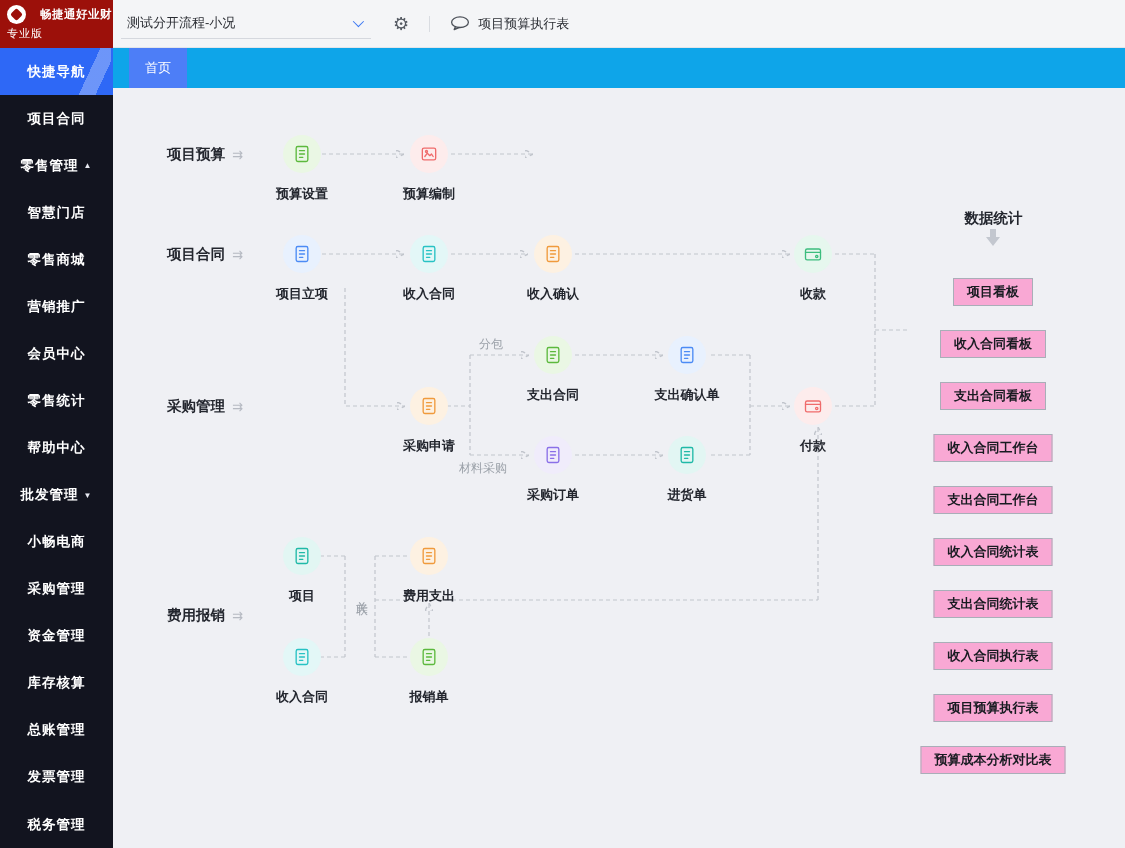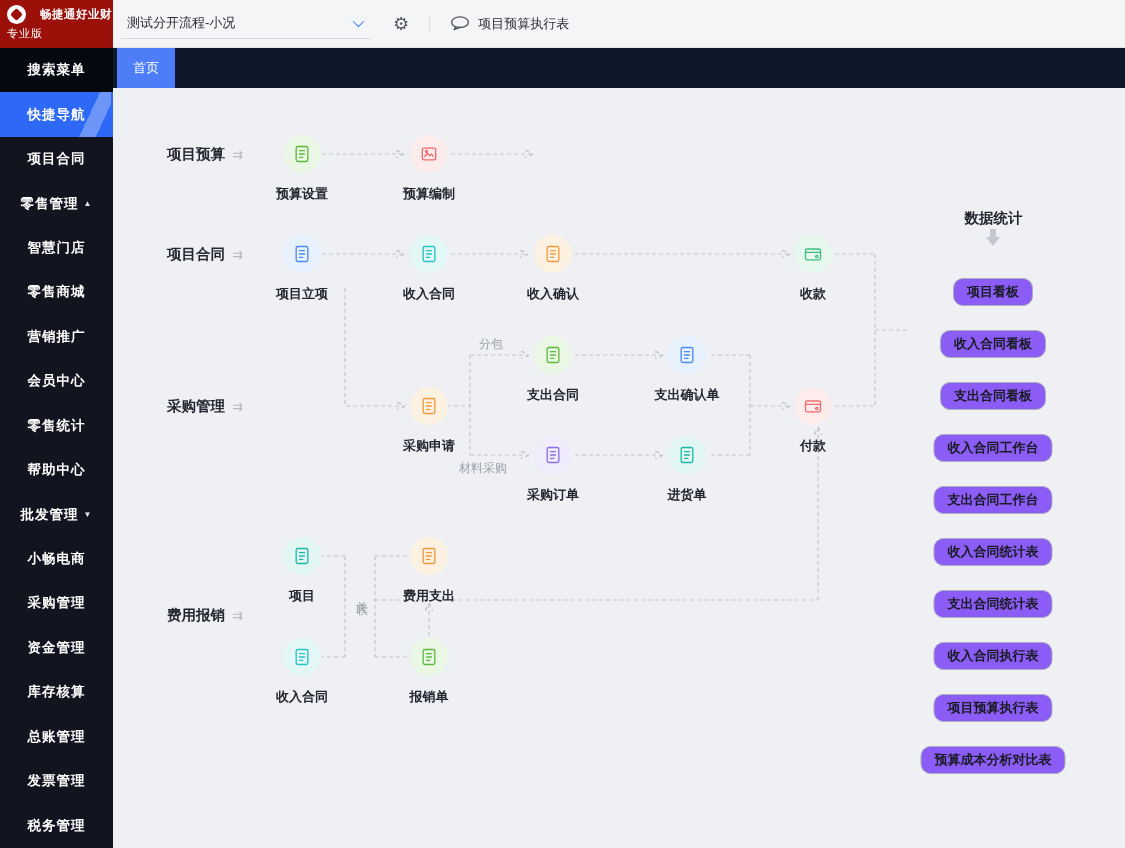--- a/index.html
+++ b/index.html
@@ -39,21 +39,21 @@
     color:#fff; font-size:13.5px; font-weight:600; letter-spacing:1px;
     cursor:pointer; position:relative; white-space:nowrap; }
   .s-item.search { background:#06080f; }
   .s-item.active { background:#2e68f6; overflow:hidden; }
   .s-item.active::after { content:""; position:absolute; right:2px; top:0; width:34px; height:100%;
     background:linear-gradient(115deg,transparent 42%,rgba(255,255,255,.30) 42%,rgba(255,255,255,.30) 72%,transparent 72%); }
   .s-arr { font-size:8px; margin-left:5px; color:#e8eaf2; }
 
   
   .content { flex:1; display:flex; flex-direction:column; min-width:0; }
-  .tabbar { height:40px; flex:0 0 40px; background:#0f172a; display:flex; align-items:stretch; padding-left:4px; }
+  .tabbar { height:40px; flex:0 0 40px; background:#0ea5e9; display:flex; align-items:stretch; padding-left:16px; }
   .tab { width:58px; background:#4d7ef7; color:#fff; font-size:13px;
     display:flex; align-items:center; justify-content:center; cursor:pointer; }
 
   
   .main { position:relative; flex:1; background:#eff0f4; overflow:hidden; }
   .wires { position:absolute; left:0; top:0; }
   .wires path { fill:none; stroke:#c1c5cc; stroke-width:1.2; stroke-dasharray:4 3; }
 
   .rowlabel { position:absolute; left:42px; display:flex; align-items:center; gap:7px;
     font-size:14.5px; font-weight:700; color:#23262e; white-space:nowrap;margin-left:12px; }
@@ -77,21 +77,21 @@
   .c-teal   .circ { background:#e2f6f3; color:#1fb9a7; }
 
   .edgelabel { position:absolute; font-size:12px; color:#9aa0a8; white-space:nowrap; }
   .edgelabel.vert { writing-mode:vertical-rl; letter-spacing:3px; }
 
   .stats-title { position:absolute; left:812px; width:137px; top:121px; text-align:center;
     font-size:14.5px; font-weight:700; color:#23262e; }
   .stats-arrow { position:absolute; left:873px; top:141px; }
   .stats-btn { position:absolute; left:880px; transform:translateX(-50%);
     height:28px; padding:0 13px; display:flex; align-items:center;
-    background:#8b5cf6; border:1px solid #a9aeb8; border-radius:10px;
+    background:#f9a8d4; border:1px solid #a9aeb8; border-radius:0;
     font-size:13px; font-weight:600; color:#181b21; white-space:nowrap; cursor:pointer; }
 </style>
 </head>
 <body>
 
 <svg width="0" height="0" style="position:absolute">
   <defs>
     <symbol id="ic-doc" viewBox="0 0 24 24">
       <rect x="5" y="3" width="14" height="18" rx="2"></rect>
       <path d="M9 8h6M9 12h6M9 16h4"></path>
@@ -130,23 +130,20 @@
         <ellipse cx="10" cy="6.2" rx="8.4" ry="5.3" fill="none" stroke="#4b5058" stroke-width="1.3"></ellipse>
         <path d="M5.5 10.4 L4.2 13.6 L9.6 11.3" fill="none" stroke="#4b5058" stroke-width="1.3" stroke-linejoin="round"></path>
       </svg>
       <span class="dtext">项目预算执行表</span>
     </div>
   </header>
 
   <div class="bodyrow">
 
     <aside class="sidebar">
-      <div class="s-item search">
-          <span>搜索菜单</span>
-        </div>
       <div class="s-item active">
           <span>快捷导航</span>
         </div>
       <div class="s-item">
           <span>项目合同</span>
         </div>
       <div class="s-item">
           <span>零售管理</span>
           <span class="s-arr">▲</span>
         </div>

